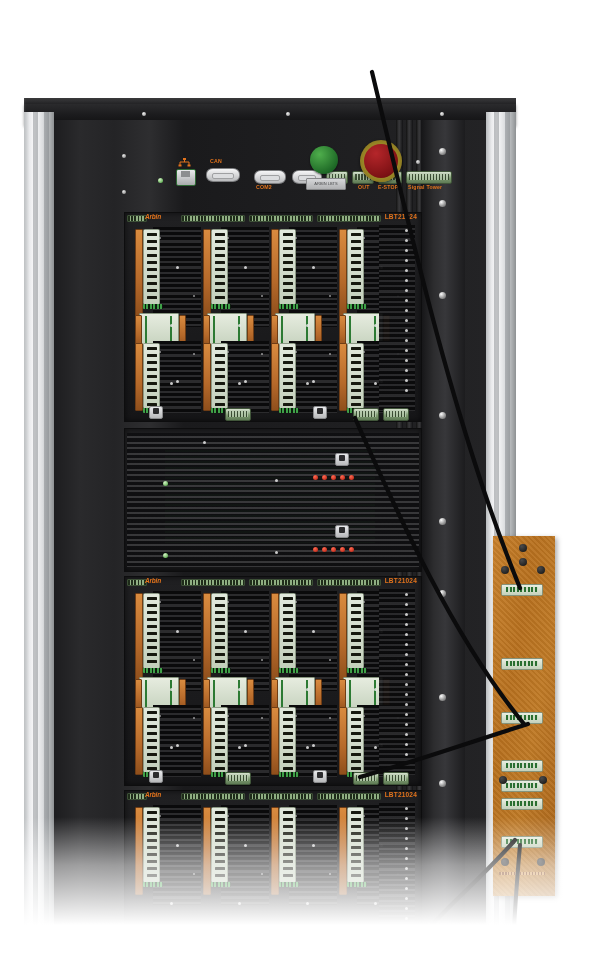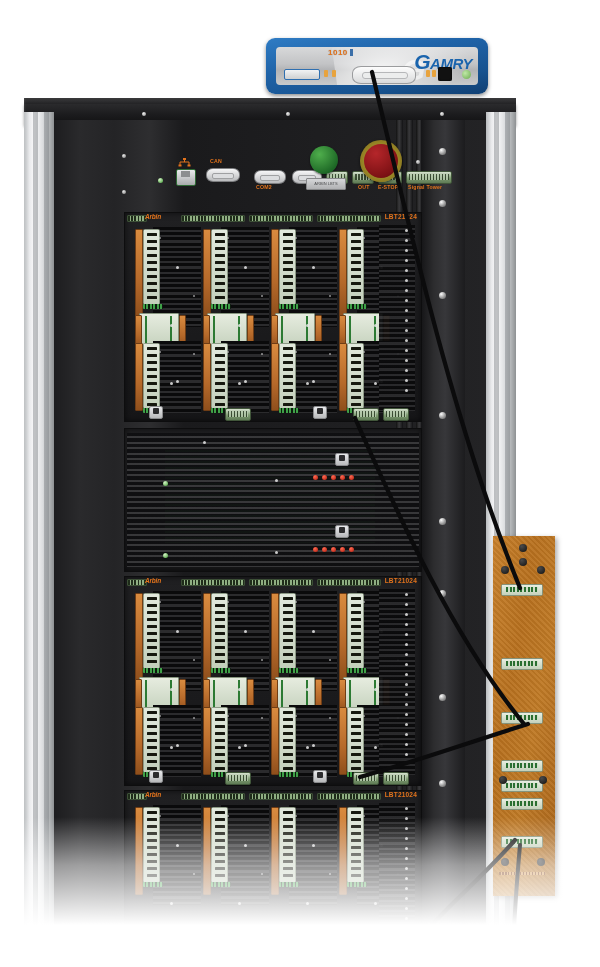--- a/index.html
+++ b/index.html
@@ -163,38 +163,20 @@
   .fade-left{position:absolute;left:0;top:0;width:26px;height:967px;
      background:linear-gradient(90deg,#fff 0%,rgba(255,255,255,.6) 45%,rgba(255,255,255,0) 100%);}
   .fade-right{position:absolute;right:0;top:0;width:40px;height:967px;
      background:linear-gradient(270deg,#fff 0%,rgba(255,255,255,.5) 45%,rgba(255,255,255,0) 100%);}
 </style>
 </head>
 <body>
 
 <div id="stage">
 
-  <div class="gamry-box">
-    <div class="gamry-face">
-      <div class="gamry-ghost">G</div>
-      <div class="gamry-sheen"></div>
-      <div class="gamry-model"><span>1010</span><span class="bar"></span></div>
-      <div class="gamry-brand"><span class="big">G</span><span>AMRY</span></div>
-      <div class="g-usb"></div>
-      <div class="g-led" style="left:48px;top:23px"></div>
-      <div class="g-led" style="left:56px;top:23px"></div>
-      <div class="g-dsub">
-          <i></i>
-        </div>
-      <div class="g-led" style="left:150px;top:23px"></div>
-      <div class="g-led" style="left:156px;top:23px"></div>
-      <div class="g-black"></div>
-      <div class="g-grn"></div>
-    </div>
-  </div>
 
   <div class="rack-top">
     <div class="rack-screw" style="left:18px;top:9px"></div>
     <div class="rack-screw" style="left:118px;top:9px"></div>
     <div class="rack-screw" style="left:262px;top:9px"></div>
     <div class="rack-screw" style="left:416px;top:9px"></div>
     <div class="rack-screw" style="left:474px;top:9px"></div>
   </div>
 
   <div class="body-dark">

